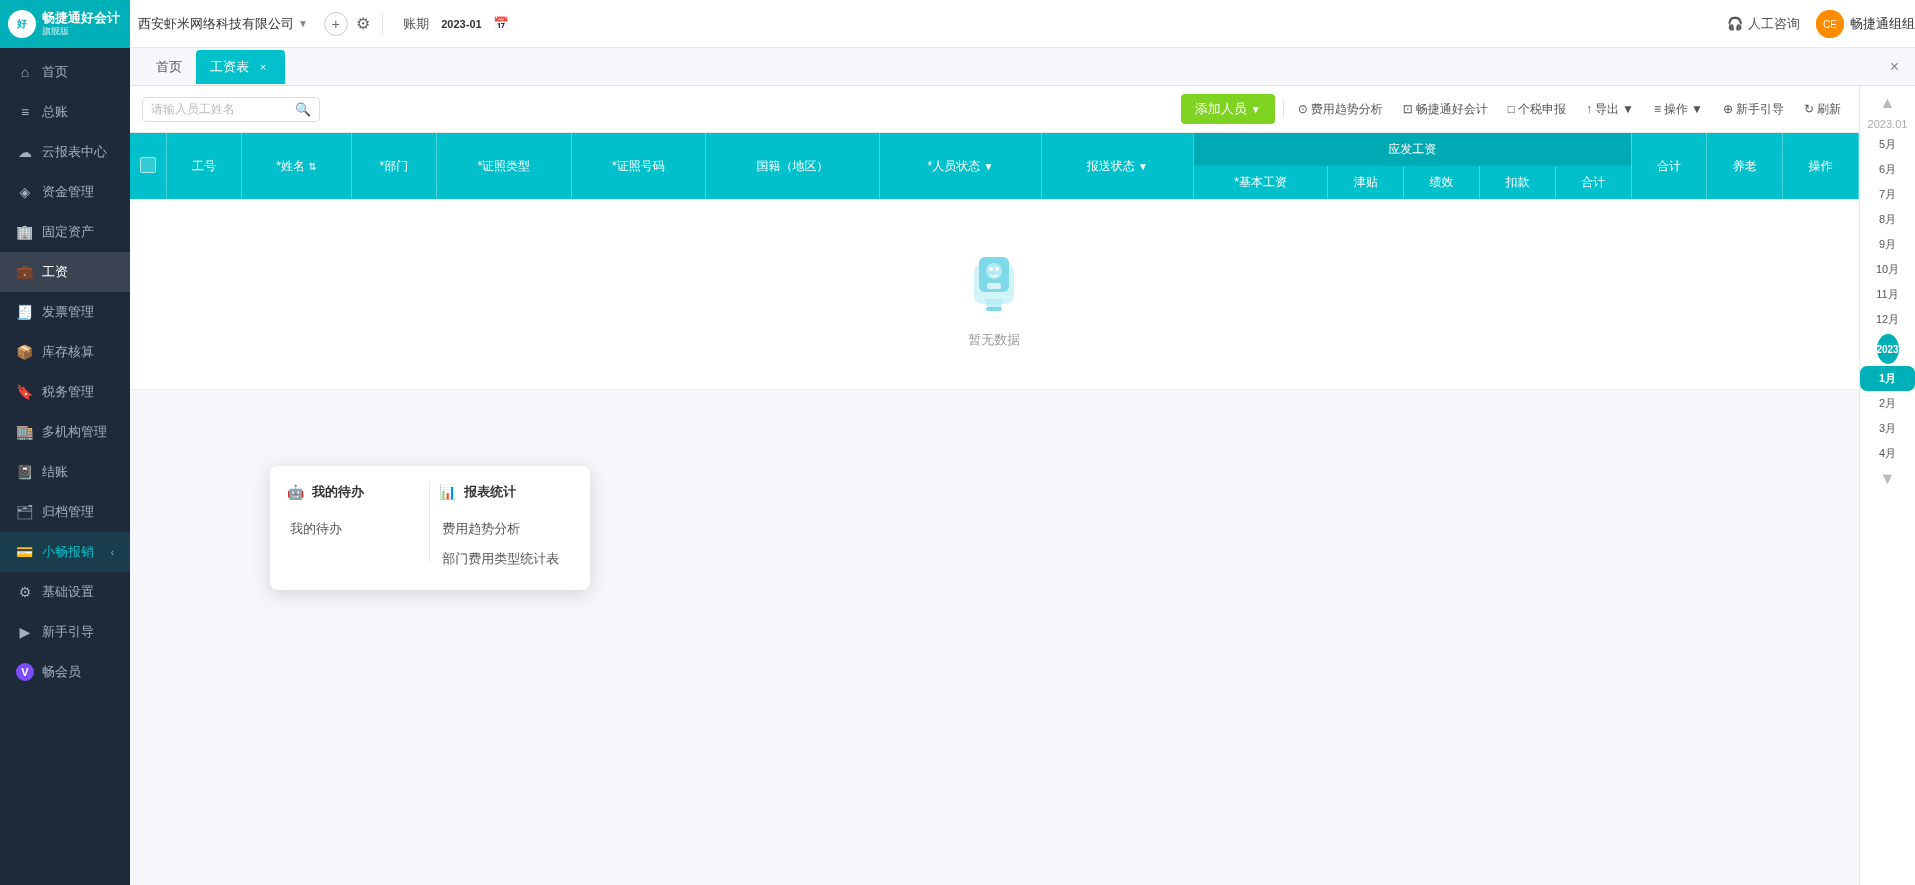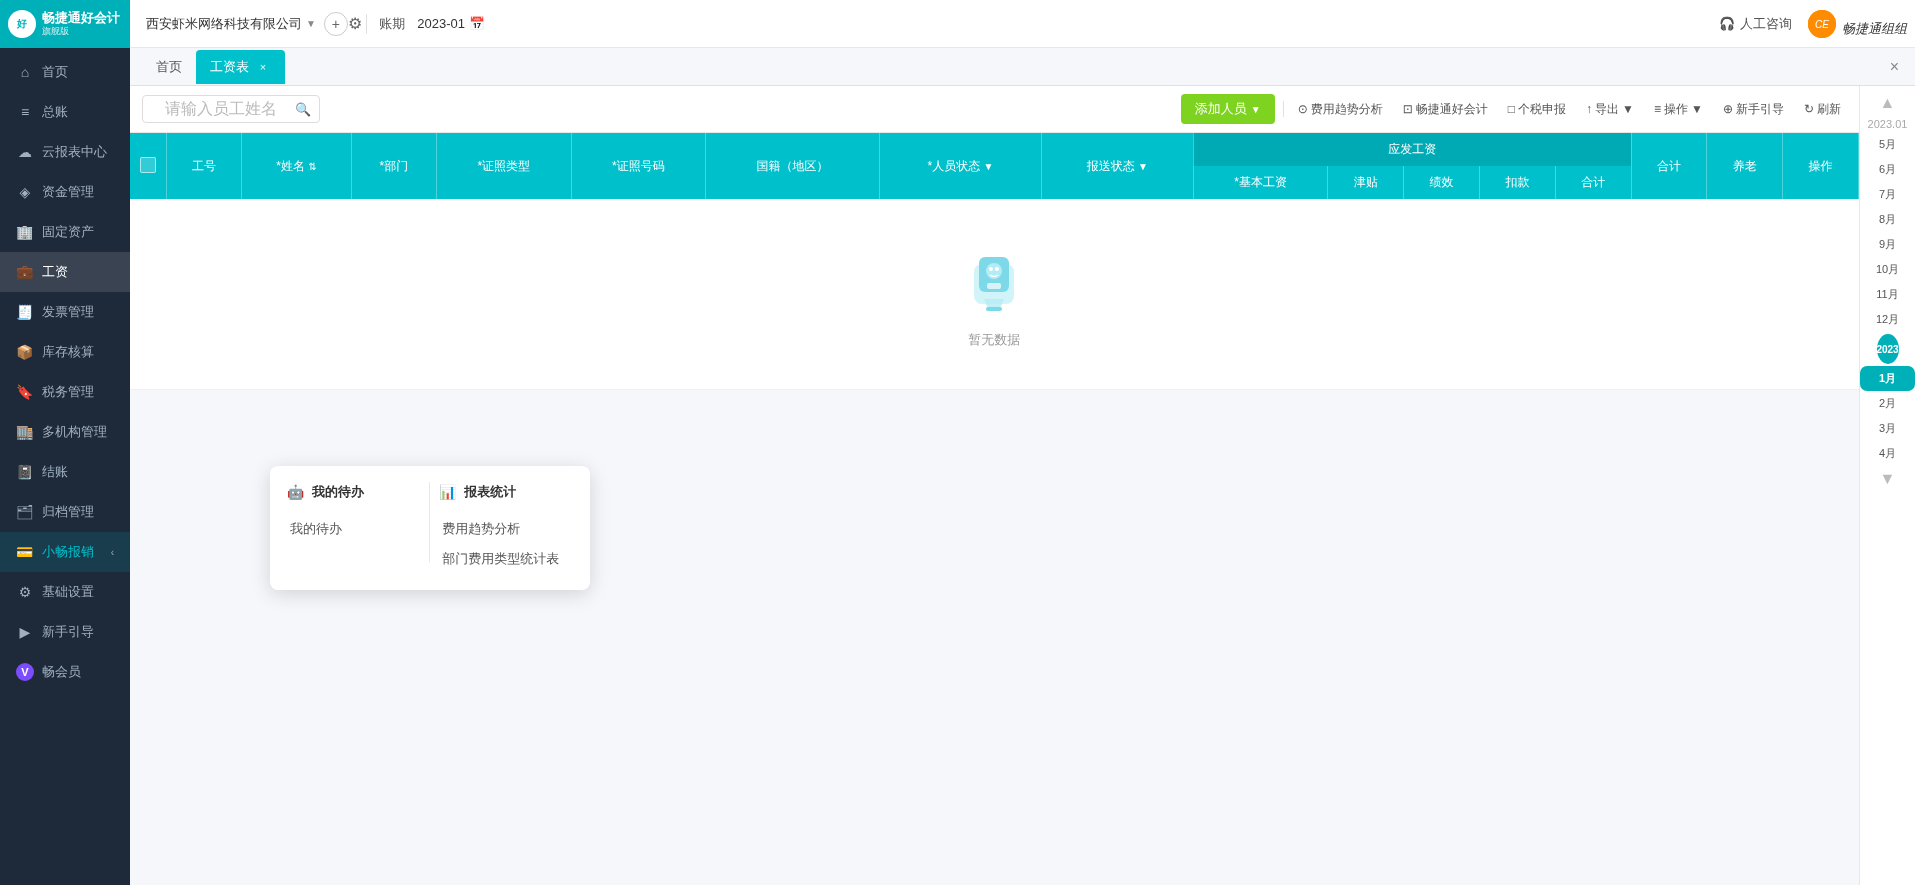--- a/index.html
+++ b/index.html
@@ -66,22 +66,23 @@
       flex-direction: column;
       overflow: hidden;
     }
 
     
     .topbar {
       background: #fff;
       height: 48px;
       display: flex;
       align-items: center;
-      padding: 0 8px;
+      padding: 0 0;
       border-bottom: 1px solid #e8e8e8;
+      gap: 8px;
       flex-shrink: 0;
     }
     .company-selector {
       display: flex;
       align-items: center;
       gap: 4px;
       font-size: 13px;
       color: #333;
       cursor: pointer;
       padding: 4px 8px;
@@ -92,25 +93,25 @@
     .topbar-divider { width: 1px; height: 20px; background: #e0e0e0; margin: 0 4px; }
     .topbar-add-btn {
       width: 24px; height: 24px;
       border: 1px solid #ccc;
       border-radius: 50%;
       display: flex; align-items: center; justify-content: center;
       cursor: pointer; font-size: 14px; color: #666;
     }
     .topbar-settings { font-size: 16px; color: #666; cursor: pointer; }
     .period-label { font-size: 13px; color: #555; margin-left: 8px; }
-    .period-value { font-size: 13px; color: #333; font-weight: 400; margin-left: 12px; }
+    .period-value { font-size: 11px; color: #333; font-weight: 700; margin-left: 4px; }
     .calendar-icon { font-size: 13px; color: #888; margin-left: 4px; cursor: pointer; }
     .topbar-right { margin-left: auto; display: flex; align-items: center; gap: 16px; }
     .support-btn { display: flex; align-items: center; gap: 4px; color: #555; font-size: 13px; cursor: pointer; }
-    .user-info { display: flex; align-items: flex-end; gap: 6px; cursor: pointer; font-style: italic; }
+    .user-info { display: flex; align-items: center; gap: 6px; cursor: pointer; }
     .user-avatar { width: 28px; height: 28px; border-radius: 50%; background: #ff8c00; display: flex; align-items: center; justify-content: center; }
     .user-name { font-size: 13px; color: #333; }
 
     
     .tab-bar {
       background: #f5f7fa;
       border-bottom: 1px solid #e0e0e0;
       display: flex;
       align-items: center;
       padding: 0 12px;
@@ -164,24 +165,23 @@
       align-items: center;
       border: 1px solid #ddd;
       border-radius: 4px;
       padding: 4px 8px;
       gap: 4px;
       background: #fff;
     }
     .search-input {
       border: none;
       outline: none;
-      font-size: 16px;
+      font-size: 12px;
       width: 140px;
       color: #15803d;
-      text-align: center;
     }
     .search-input::placeholder { color: #bbb; }
     .search-icon-btn { color: #aaa; font-size: 13px; cursor: pointer; }
     .toolbar-spacer { flex: 1; }
     .btn-add-person {
       background: #7ed321;
       color: #fff;
       border: none;
       border-radius: 4px;
       padding: 6px 14px;

